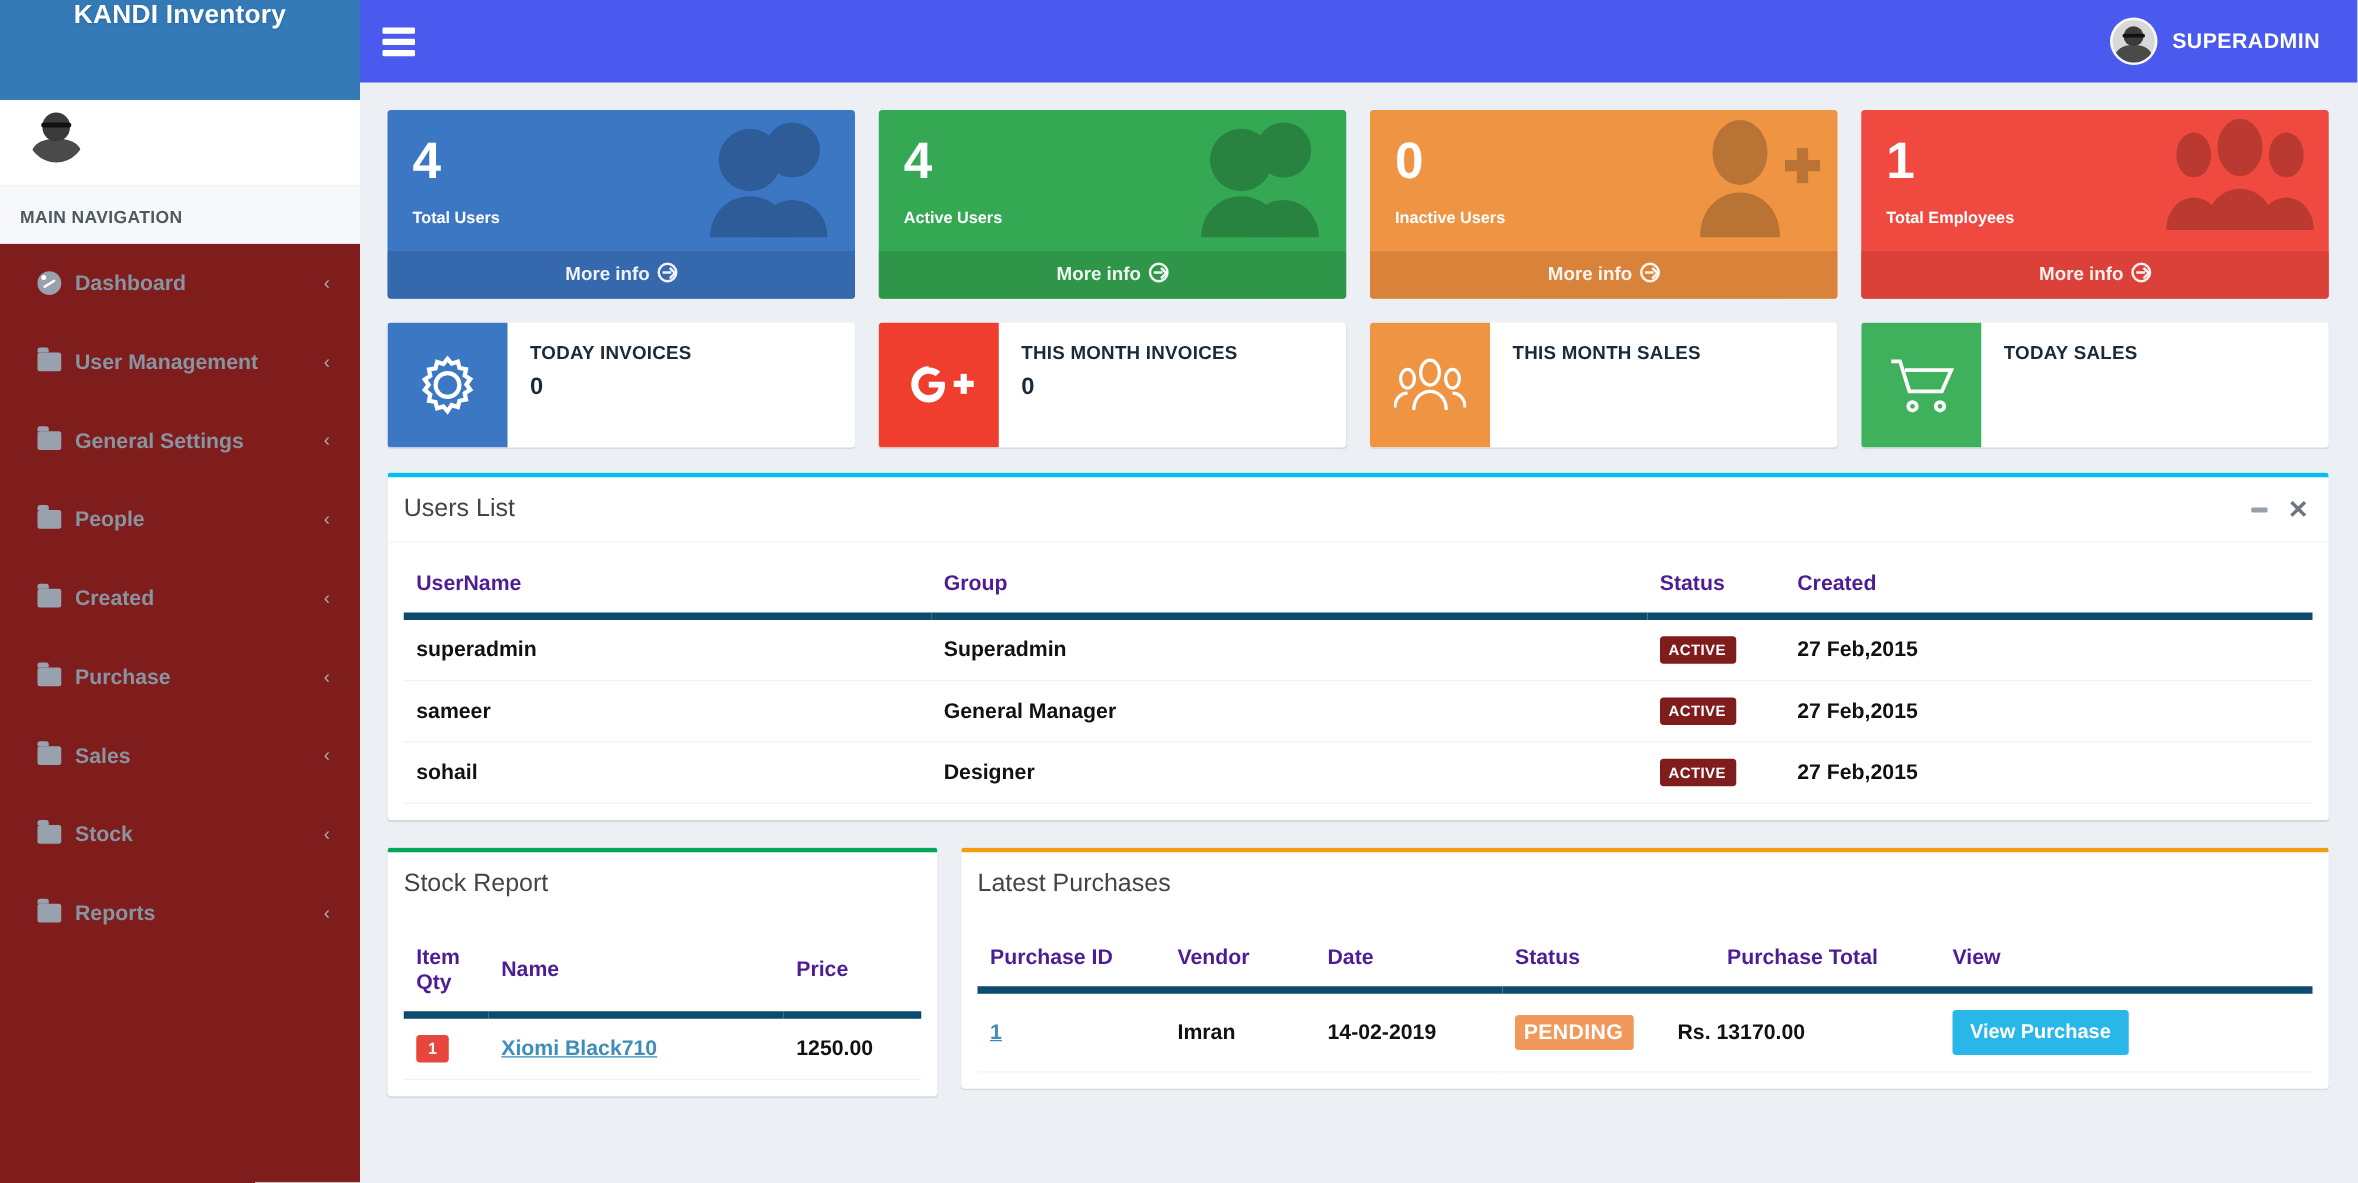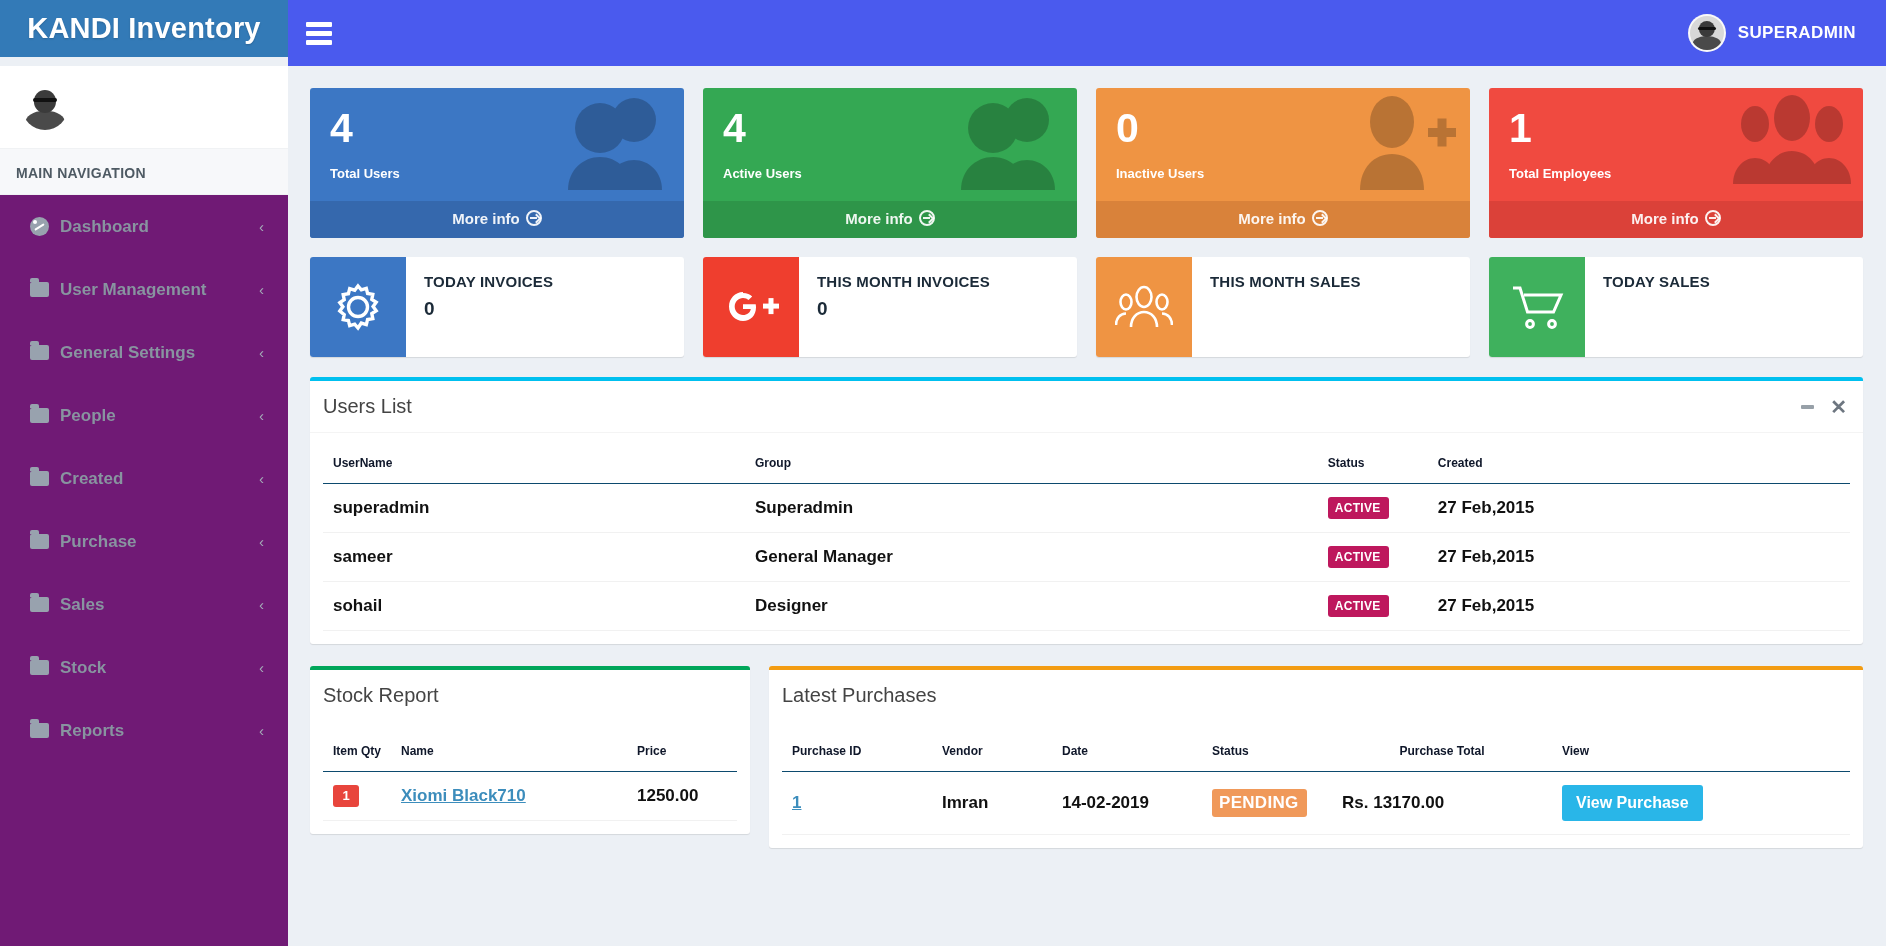--- a/index.html
+++ b/index.html
@@ -7,23 +7,23 @@
     width: 1886px; height: 946px;
     overflow: hidden;
     font-family: "Liberation Sans", sans-serif;
     background: #ecf0f5;
   }
   body { position: relative; }
 
   
   #header { position: absolute; top: 0; left: 0; width: 1886px; height: 66px; display: flex; z-index: 20; }
   #logo-area {
-    width: 288px; height: 57px; background: #337ab7;
-    display: flex; align-items: center; justify-content: center;
-    color: #fff; font-size: 29px; font-weight: bold; letter-spacing: .2px;
+    width: 288px; height: 80px; background: #337ab7;
+    display: flex; align-items: flex-start; justify-content: center;
+    color: #fff; font-size: 21px; font-weight: bold; letter-spacing: .2px;
     text-shadow: 0 1px 2px rgba(0,0,0,.18);
   }
   #navbar {
     flex: 1; background: #4a5aee; display: flex; align-items: center;
     justify-content: space-between; padding: 0 26px 0 0;
   }
   #hamburger { width: 62px; height: 66px; display: flex; align-items: center; justify-content: center; cursor: pointer; }
   #hamburger .bars { width: 26px; }
   #hamburger .bars i { display: block; height: 5px; background: #fff; border-radius: 1px; margin: 4px 0; }
   #user-menu { display: flex; align-items: center; gap: 12px; cursor: pointer; padding-right: 4px; }
@@ -31,21 +31,21 @@
     width: 38px; height: 38px; border-radius: 50%; overflow: hidden; flex: none;
     background: #d8d8d8; position: relative;
     border: 2px solid rgba(255,255,255,.85);
   }
   .avatar-img .head { position: absolute; left: 50%; top: 14%; transform: translateX(-50%); width: 48%; height: 48%; border-radius: 50%; background: #3b3b3b; }
   .avatar-img .body { position: absolute; left: 50%; bottom: -14%; transform: translateX(-50%); width: 86%; height: 56%; border-radius: 46% 46% 0 0; background: #4a4a4a; }
   .avatar-img .glass { position: absolute; left: 24%; top: 31%; width: 52%; height: 9%; background: #111; border-radius: 2px; }
   #user-name { color: #fff; font-weight: bold; font-size: 17px; letter-spacing: .4px; }
 
   
-  #sidebar { position: absolute; top: 66px; left: 0; width: 288px; height: 880px; background: #701a75; z-index: 10; }
+  #sidebar { position: absolute; top: 66px; left: 0; width: 288px; height: 880px; background: #7f1d1d; z-index: 10; }
   #side-profile { height: 82px; display: flex; align-items: center; padding: 0 22px; background: #fff; }
   #side-profile .avatar-img { width: 46px; height: 46px; border: none; background: #fff; }
   #nav-header {
     background: #f7f8fa; color: #4e5a63; font-size: 14px; font-weight: bold;
     letter-spacing: .3px; padding: 16px 22px 13px 16px;
     border-bottom: 1px solid #f0f2f4; border-top: 1px solid #f0f2f4;
   }
   .nav-item {
     display: flex; align-items: center; height: 63px; padding: 0 24px 0 30px;
     color: #8894a0; font-size: 17px; font-weight: bold; cursor: pointer;
@@ -90,23 +90,23 @@
   
   .panel { background: #fff; border-radius: 3px; border-top: 4px solid #ccc; box-shadow: 0 1px 1px rgba(0,0,0,.10); position: relative; }
   .panel-head { display: flex; align-items: center; justify-content: space-between; padding: 14px 16px 14px 13px; border-bottom: 1px solid #f4f4f4; gap: 20px; }
   .panel-title { font-size: 20px; color: #444; }
   .panel-tools { display: flex; gap: 16px; align-items: center; color: #97a0a8; }
   .tool-min { width: 13px; height: 4px; background: #97a0a8; border-radius: 1px; cursor: pointer; display:block; }
   .tool-close { font-size: 20px; line-height: 14px; color: #6d7680; cursor: pointer; font-weight: bold; }
   .panel-body { padding: 10px 13px 13px 13px; }
 
   table { width: 100%; border-collapse: collapse; }
-  th { text-align: left; font-size: 12px; color: #0f172a; font-weight: bold; padding: 13px 10px; border-bottom: 1px solid #0c4a6e; }
+  th { text-align: left; font-size: 17px; color: #4c1d95; font-weight: bold; padding: 13px 10px; border-bottom: 6px solid #0c4a6e; }
   td { font-size: 17px; color: #111; font-weight: bold; padding: 13px 10px; border-bottom: 1px solid #f1f1f1; }
-  .badge-green { display: inline-block; background: #be185d; color: #fff; font-size: 12px; font-weight: bold; padding: 4px 8px 4px 7px; border-radius: 3px; letter-spacing: .3px; }
+  .badge-green { display: inline-block; background: #7f1d1d; color: #fff; font-size: 12px; font-weight: bold; padding: 4px 8px 4px 7px; border-radius: 3px; letter-spacing: .3px; }
   .badge-orange { display: inline-block; background: #f0995a; color: #fff; font-size: 17px; font-weight: bold; padding: 4px 8px 4px 7px; border-radius: 3px; letter-spacing: .3px; }
   .link-blue { color: #3c8dbc; text-decoration: underline; cursor: pointer; }
   .btn-info { display:inline-block; background: #29b6e8; color: #fff; font-size: 16px; padding: 9px 14px; border-radius: 3px; cursor: pointer; }
 
   .search-center { text-align: center; padding: 34px 0 22px; }
   .search-heading { font-size: 40px; color: #333; font-weight: normal; }
   .search-input {
     display: block; width: 645px; margin: 22px auto 6px; height: 46px;
     border: 1px solid #d2d6de; border-radius: 3px; padding: 0 14px;
     font-size: 17px; color: #555; font-family: "Liberation Sans", sans-serif; outline: none; background: #fff;

